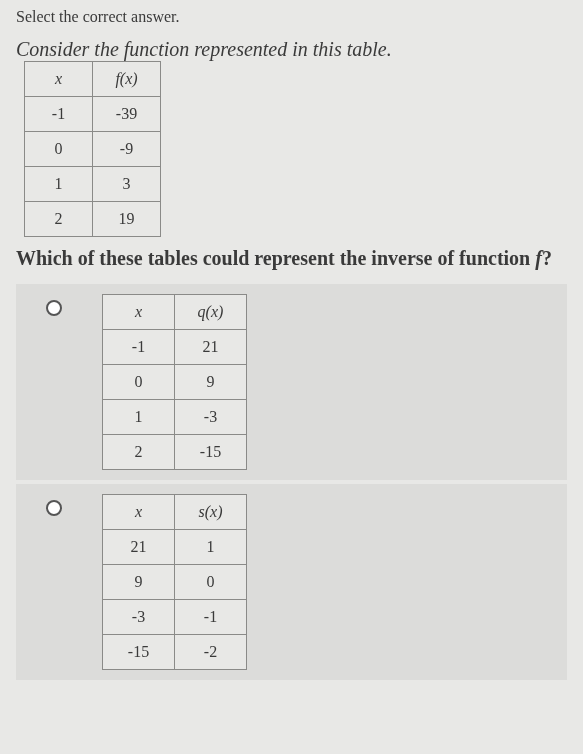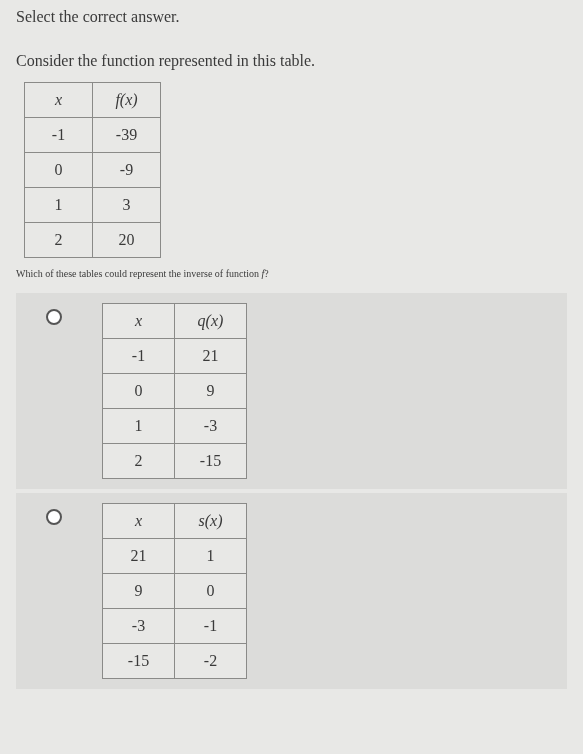--- a/index.html
+++ b/index.html
@@ -7,47 +7,48 @@
       width: 583px;
       height: 754px;
       background: #e8e8e6;
       font-family: Georgia, 'Times New Roman', serif;
       color: #3a3a3a;
       padding: 8px 16px;
       overflow: hidden;
     }
     .instruction {
       font-size: 16px;
-      margin-bottom: 26px;
+      margin-bottom: 12px;
     }
     .prompt {
-      font-size: 16px;
-      margin-bottom: 12px;
+      font-size: 20px;
+      font-style: italic;
     }
     .main-table {
       border-collapse: collapse;
       margin-bottom: 10px;
       margin-left: 8px;
     }
     .main-table td, .main-table th {
       border: 1.5px solid #8a8a88;
       padding: 8px 0;
       text-align: center;
       width: 68px;
       font-size: 16px;
       font-weight: normal;
     }
     .main-table th {
       font-style: italic;
       font-weight: normal;
     }
     .question {
-      font-size: 10px;
+      font-size: 20px;
       margin-top: 6px;
       margin-bottom: 14px;
+      font-weight: bold;
     }
     .option-row {
       display: flex;
       align-items: flex-start;
       background: #dcdcda;
       padding: 10px 0 10px 30px;
       margin-bottom: 4px;
     }
     .radio {
       width: 16px;
@@ -97,21 +98,21 @@
   <tr>
         <td>0</td>
         <td>-9</td>
       </tr>
   <tr>
         <td>1</td>
         <td>3</td>
       </tr>
   <tr>
         <td>2</td>
-        <td>20</td>
+        <td>19</td>
       </tr>
 </tbody>
   </table>
 
 <div class="question">
   <span>Which of these tables could represent the inverse of function </span><span class="ital">f</span><span>?</span>
 </div>
 
 <div class="option-row">
   <div class="radio"></div>

